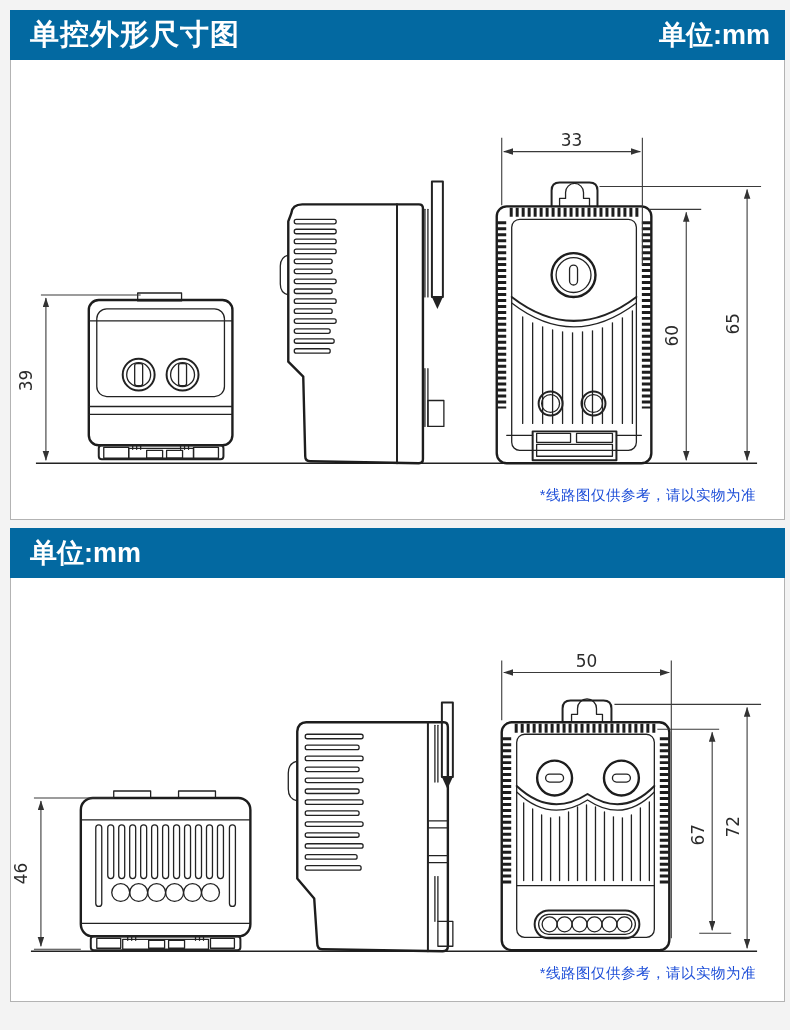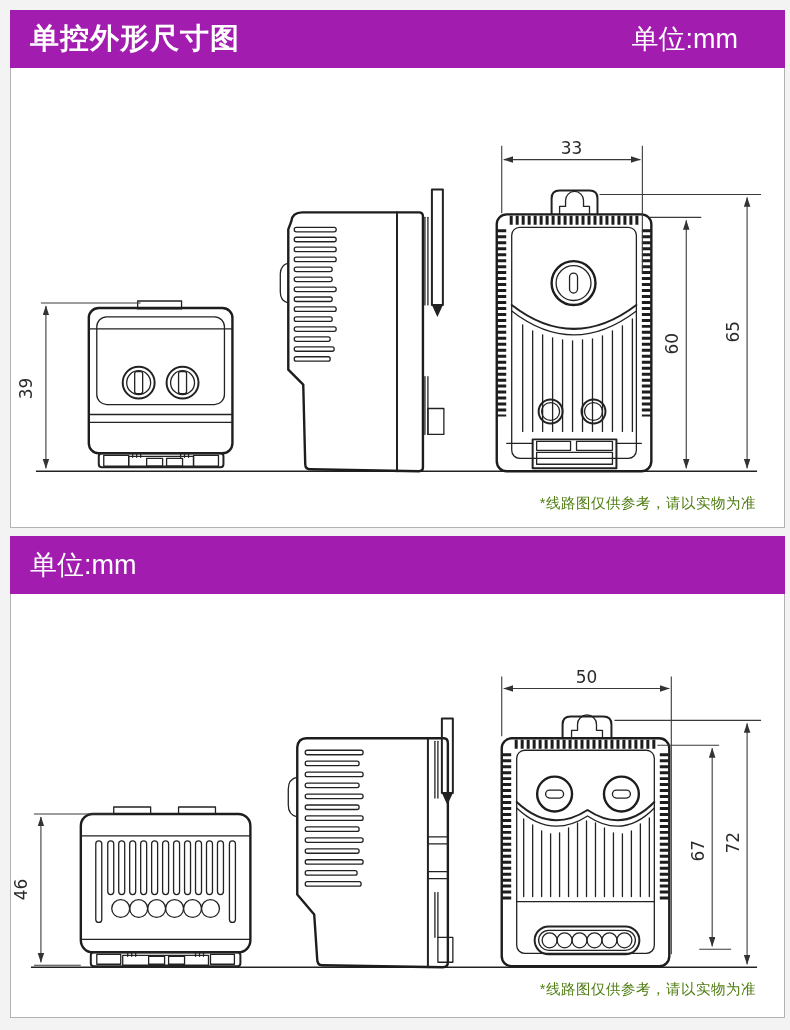--- a/index.html
+++ b/index.html
@@ -3,36 +3,36 @@
 <meta charset="utf-8">
 <style>
   html,body{margin:0;padding:0}
   body{
     width:790px;height:1030px;position:relative;
     background:#f3f3f3;
     font-family:"Liberation Sans","DejaVu Sans",sans-serif;
   }
   .stage{position:absolute;left:10px;top:10px;width:775px}
   .bar{
-    height:58px;background:#a21caf;color:#ffffff;
+    height:50px;background:#0369a1;color:#ffffff;
     display:flex;align-items:center;justify-content:space-between;
-    padding:0 47px 0 20px;box-sizing:border-box;
+    padding:0 15px 0 20px;box-sizing:border-box;
   }
   .bar .hdr-title{font-size:29px;font-weight:bold;letter-spacing:1px}
-  .bar .hdr-unit{font-size:27px;font-weight:normal}
+  .bar .hdr-unit{font-size:27px;font-weight:bold}
   .panel{
     background:#ffffff;border:1px solid #b3b3b3;border-top:none;
     position:relative;box-sizing:border-box;overflow:hidden;
   }
   .panel-1{height:460px}
   .panel-2{height:424px;}
   .gap{height:8px}
   .panel svg{position:absolute;left:0;top:0;display:block}
   .note{
-    position:absolute;right:28px;font-size:14.5px;color:#4d7c0f;
+    position:absolute;right:28px;font-size:14.5px;color:#1d4ed8;
     letter-spacing:.5px;white-space:nowrap;
   }
   .note-1{top:426px}
   .note-2{top:386px}
   
   svg .o  {fill:none;stroke:#222;stroke-width:2;stroke-linejoin:round;stroke-linecap:round}
   svg .ob {fill:none;stroke:#1d1d1d;stroke-width:2.4;stroke-linejoin:round;stroke-linecap:round}
   svg .t  {fill:none;stroke:#222;stroke-width:1.3;stroke-linejoin:round;stroke-linecap:round}
   svg .teeth{fill:none;stroke:#1d1d1d;stroke-width:9;stroke-dasharray:3 3}
   svg .d  {fill:none;stroke:#3a3a3a;stroke-width:1.1}

